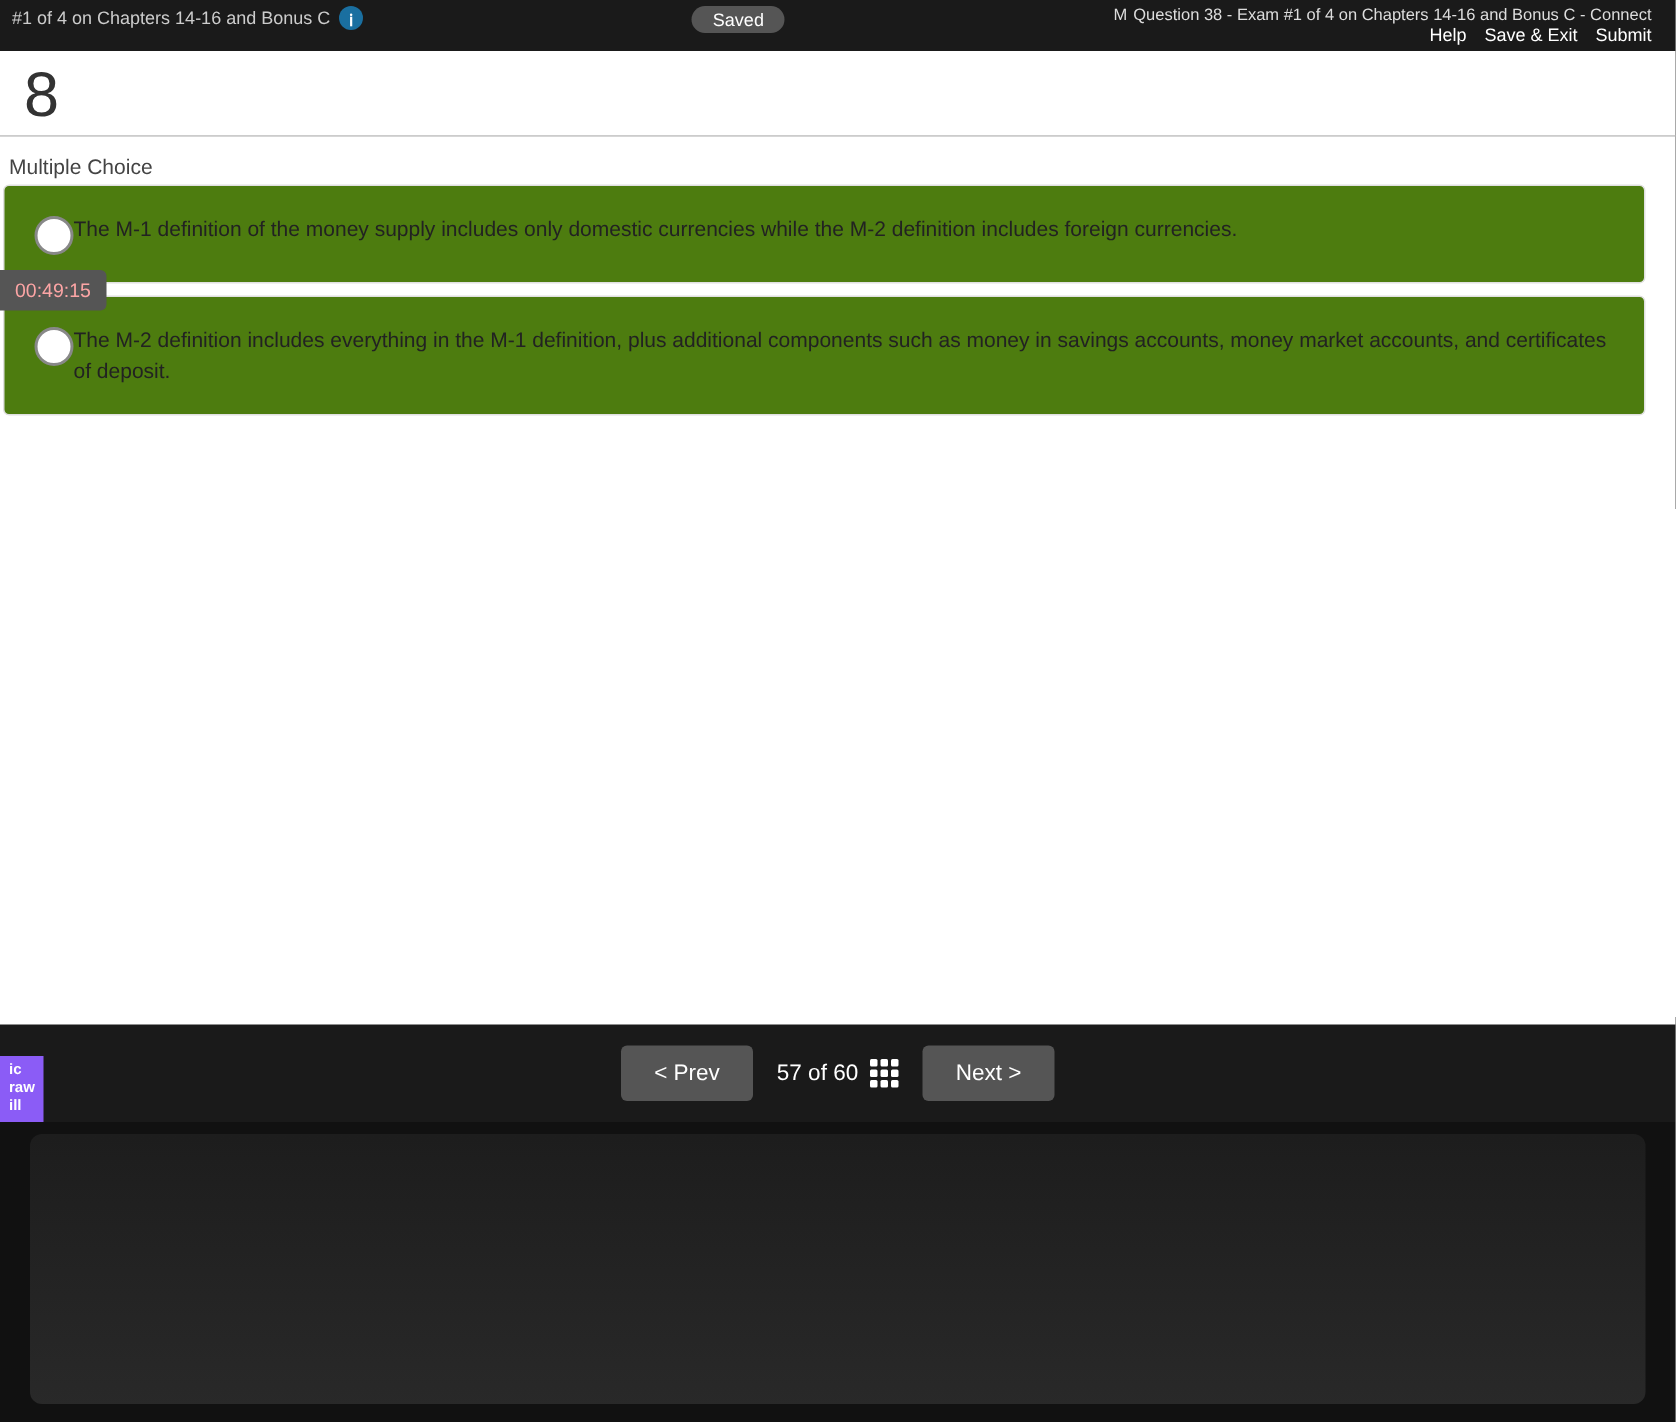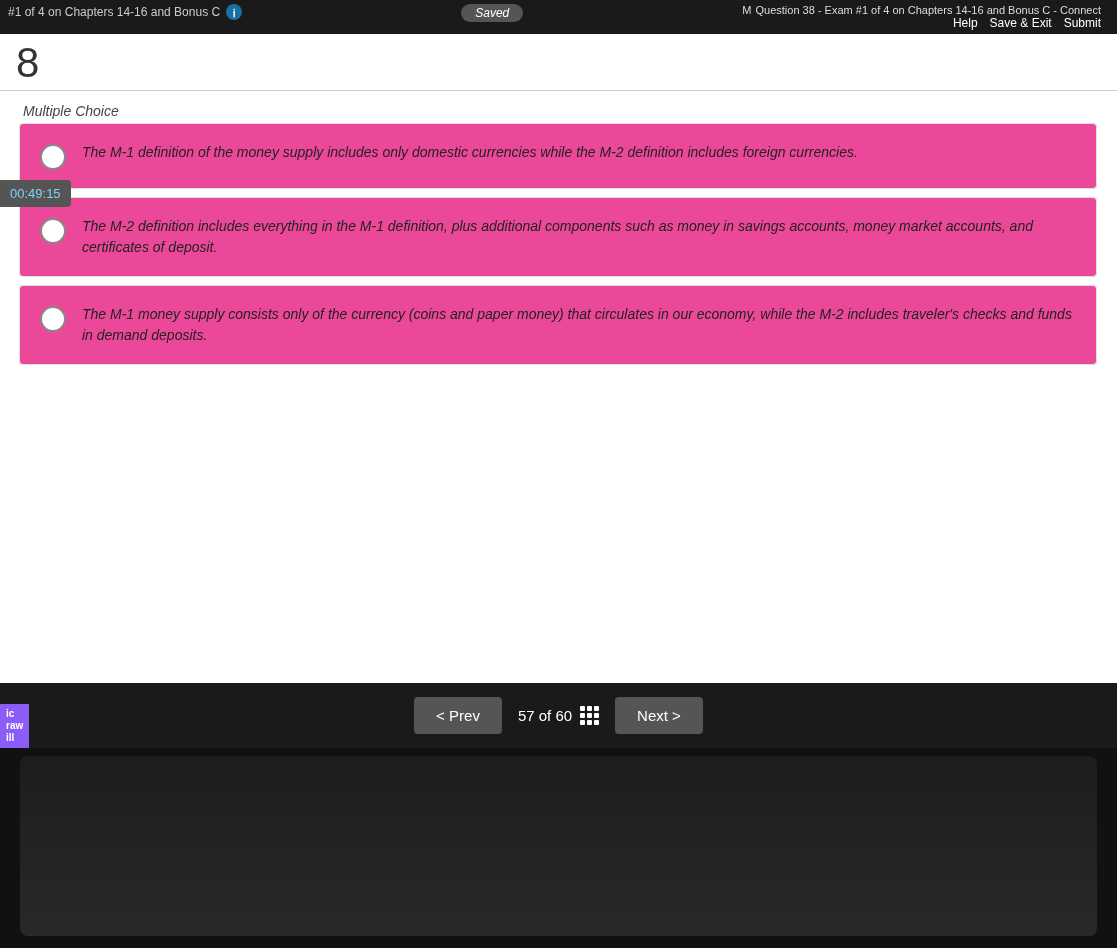--- a/index.html
+++ b/index.html
@@ -37,21 +37,20 @@
       align-items: center;
       gap: 6px;
     }
 
     .saved-badge {
       background: #555;
       color: #fff;
       border-radius: 12px;
       padding: 2px 14px;
       font-size: 12px;
-      font-style: italic;
     }
 
     
     .header-area {
       background: #fff;
       padding: 8px 16px 6px 16px;
       display: flex;
       align-items: flex-start;
       gap: 12px;
       border-bottom: 1px solid #ccc;
@@ -71,60 +70,58 @@
       padding-top: 12px;
       line-height: 1.4;
     }
 
     
     .timer {
       position: absolute;
       left: 0;
       top: 180px;
       background: #555;
-      color: #7dd3fc;
+      color: #fca5a5;
       padding: 6px 10px;
       font-size: 13px;
       border-radius: 0 4px 4px 0;
       z-index: 10;
     }
 
     
     .main-content {
       background: #fff;
       margin: 0;
       padding: 0;
       position: relative;
       flex: 1;
     }
 
     .content-wrapper {
-      padding: 12px 20px 12px 19px;
-      font-style: italic;
+      padding: 12px 20px 12px 2px;
     }
 
     .multiple-choice-label {
       font-size: 14px;
       color: #444;
       font-weight: normal;
       margin-bottom: 4px;
       padding-left: 4px;
     }
 
     
     .answer-option {
-      background: #ec4899;
+      background: #4d7c0f;
       border: 1px solid #e0e0e0;
       border-radius: 4px;
       display: flex;
       align-items: flex-start;
       padding: 18px 20px;
       margin-bottom: 8px;
       cursor: pointer;
-      gap: 16px;
     }
 
     .radio-circle {
       width: 26px;
       height: 26px;
       border-radius: 50%;
       border: 2px solid #888;
       background: #fff;
       flex-shrink: 0;
       margin-top: 2px;
@@ -274,24 +271,20 @@
       <div class="radio-circle"></div>
       <div class="answer-text">The M-1 definition of the money supply includes only domestic currencies while the M-2 definition includes foreign currencies.</div>
     </div>
 
 
     <div class="answer-option">
       <div class="radio-circle"></div>
       <div class="answer-text">The M-2 definition includes everything in the M-1 definition, plus additional components such as money in savings accounts, money market accounts, and certificates of deposit.</div>
     </div>
 
-    <div class="answer-option">
-      <div class="radio-circle"></div>
-      <div class="answer-text">The M-1 money supply consists only of the currency (coins and paper money) that circulates in our economy, while the M-2 includes traveler's checks and funds in demand deposits.</div>
-    </div>
   </div>
 </div>
 
 <div class="bottom-nav">
   <button class="nav-btn">&lt; Prev</button>
   <div class="page-info">
     <span>57 of 60</span>
     <span>
       <span class="grid-icon">
         <span class="grid-dot"></span>

